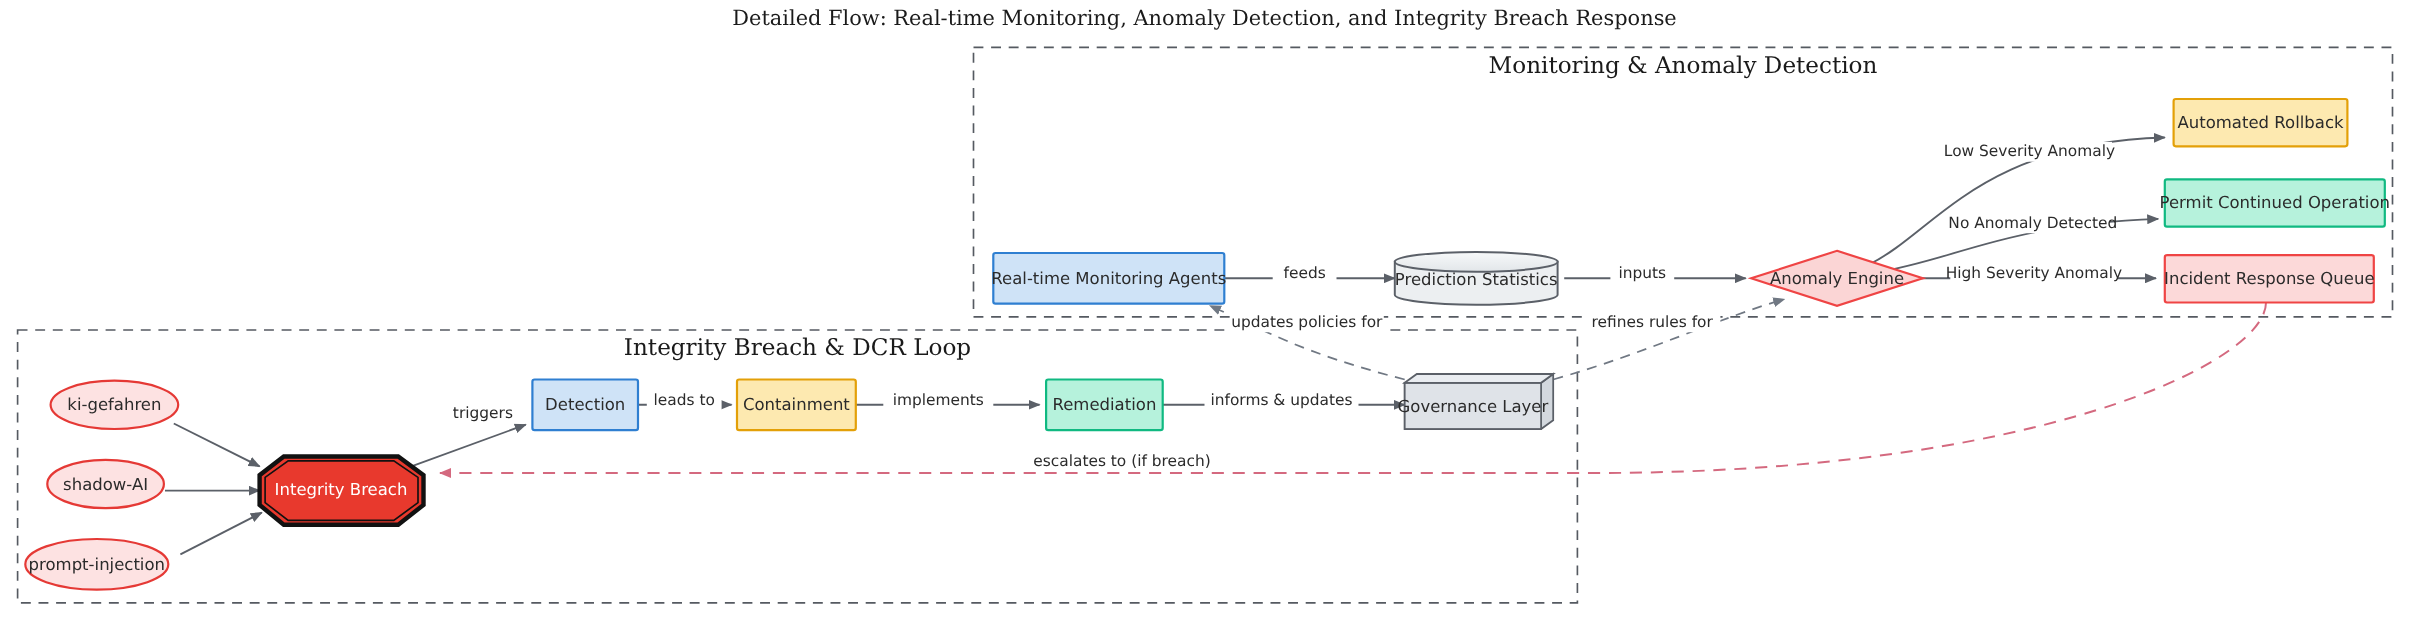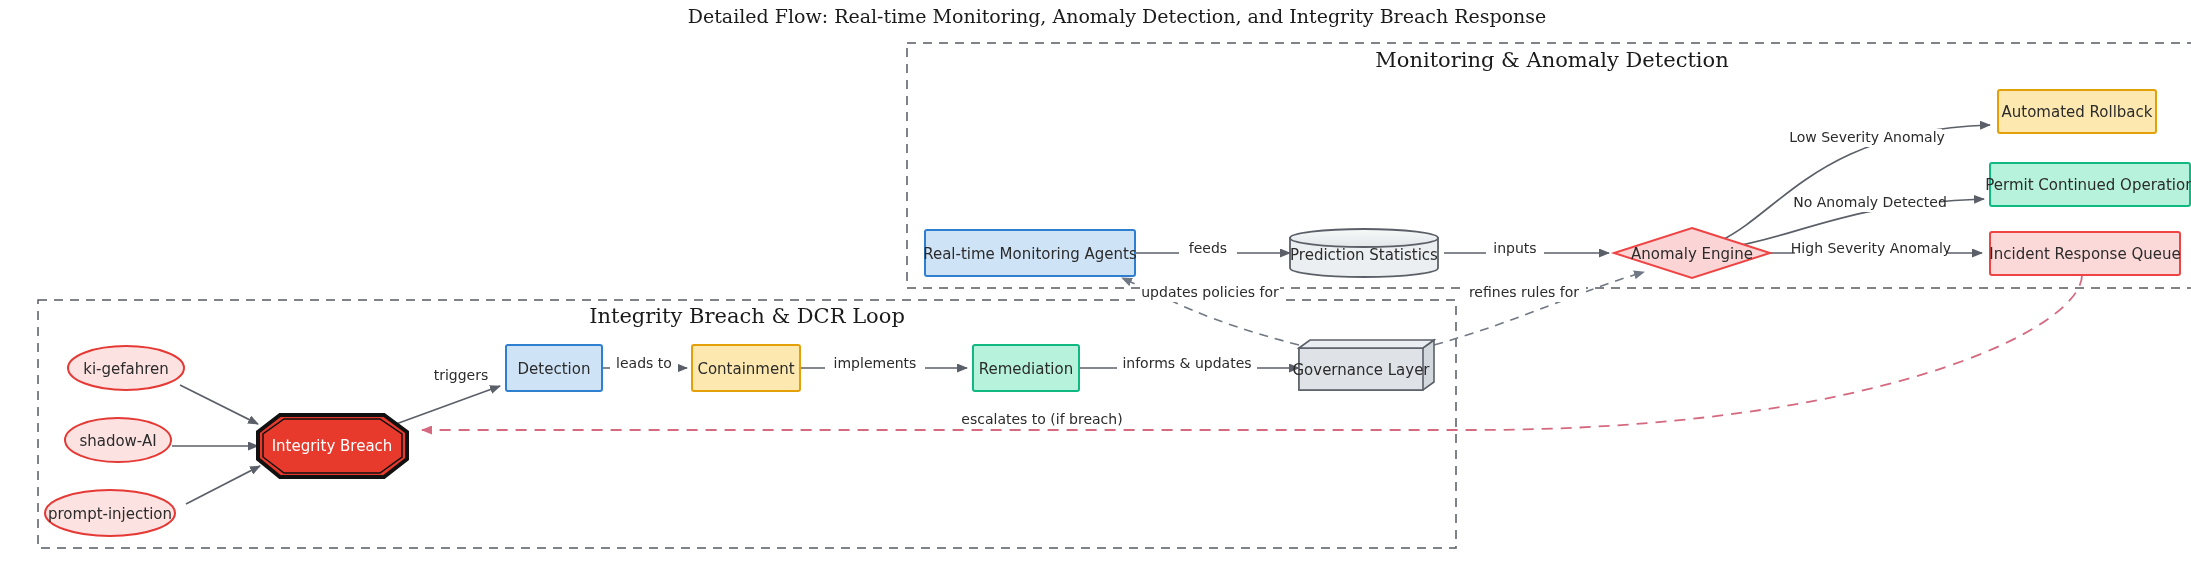--- a/index.html
+++ b/index.html
@@ -1,17 +1,17 @@
 <!DOCTYPE html>
 <html><head>
 <meta charset="utf-8">
 <style>
   html,body{margin:0;padding:0;background:#ffffff;}
   body{width:2191px;height:561px;position:relative;font-family:"DejaVu Sans",sans-serif;overflow:hidden;}
-  #stage{position:absolute;left:0;top:0;width:1805px;height:561px;margin-left:22px;}
+  #stage{position:absolute;left:0;top:0;width:1805px;height:561px;}
   svg#canvas{position:absolute;left:0;top:0;width:2191px;height:561px;}
 
   .node-label{font-family:"DejaVu Sans",sans-serif;font-size:15px;fill:#2b2b2b;text-anchor:middle;dominant-baseline:middle;}
   .node-label-white{fill:#ffffff;}
   .edge-label{font-family:"DejaVu Sans",sans-serif;font-size:14px;fill:#2b2b2b;text-anchor:middle;dominant-baseline:middle;}
   .cluster-label{font-family:"DejaVu Serif",serif;font-size:21px;fill:#1a1a1a;text-anchor:middle;dominant-baseline:middle;}
   .diagram-title{font-family:"DejaVu Serif",serif;font-size:19px;fill:#1a1a1a;text-anchor:middle;dominant-baseline:middle;}
 
   .edge-path{fill:none;stroke:#5b6068;stroke-width:1.7;}
   .edge-dashed{fill:none;stroke:#707883;stroke-width:1.6;stroke-dasharray:9 7;}

